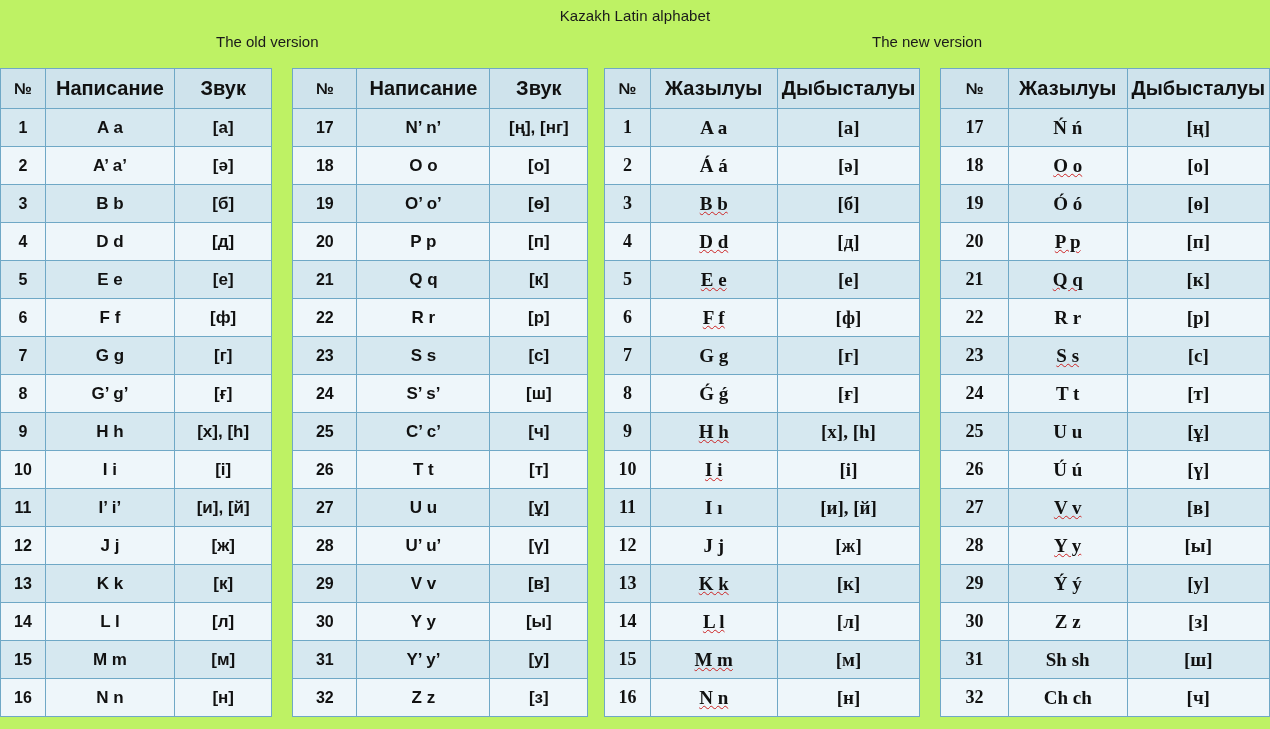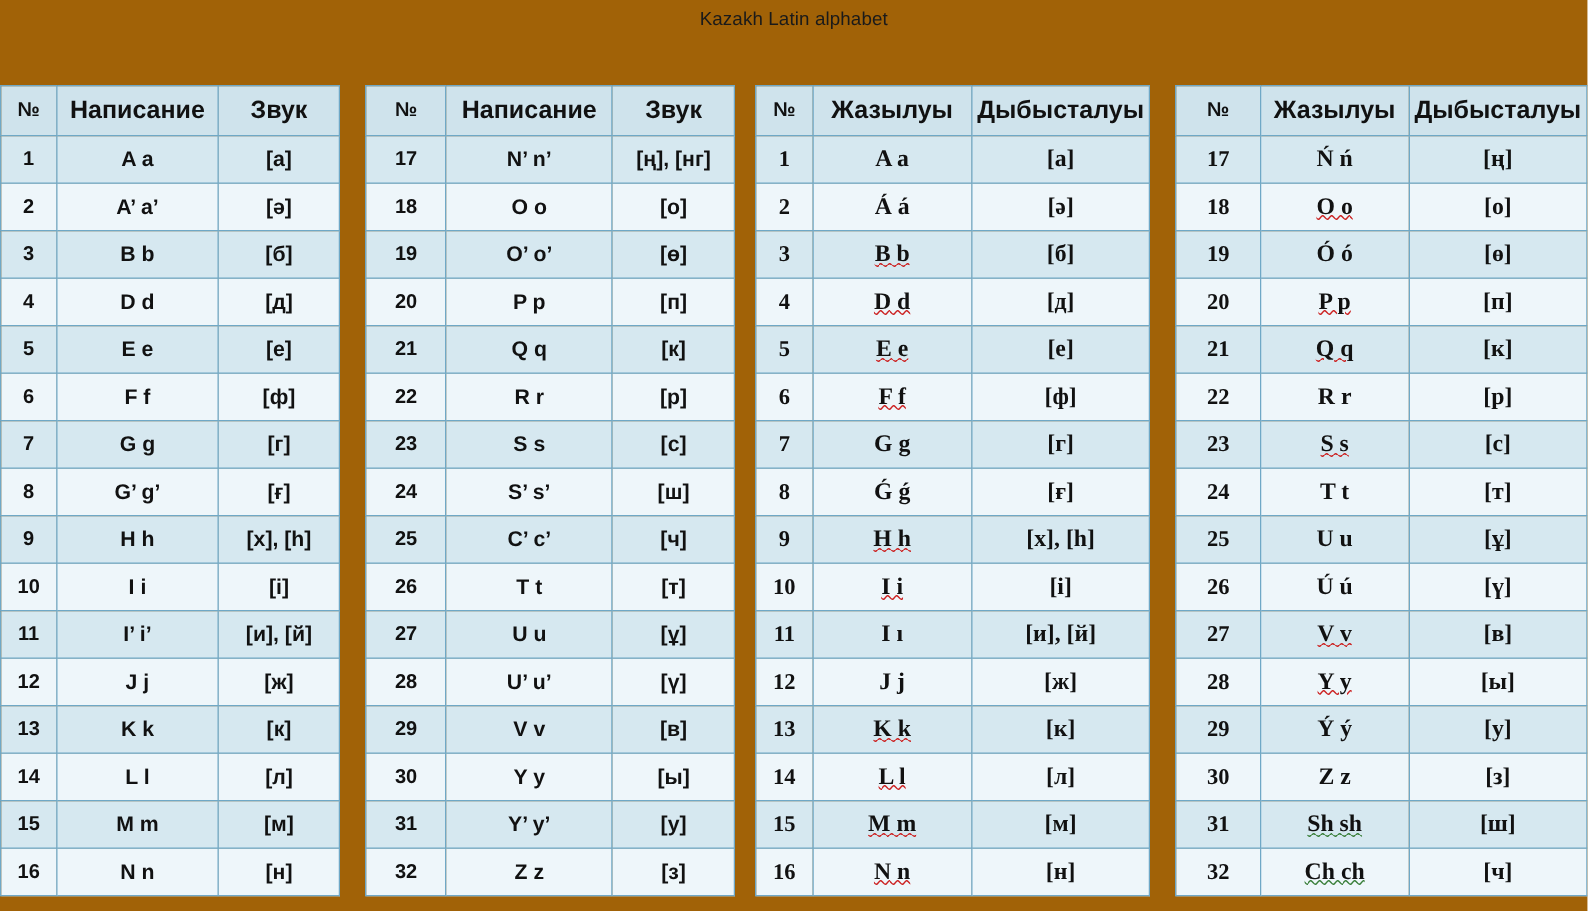--- a/index.html
+++ b/index.html
@@ -7,21 +7,21 @@
     margin: 0; padding: 0;
     width: 1270px; height: 729px;
     background: #ffffff;
     font-family: "Liberation Sans", sans-serif;
     overflow: hidden;
   }
   #page {
     position: relative;
     width: 1270px;
     height: 729px;
-    background: #a16207;
+    background: #bef264;
   }
   .main-title {
     text-align: center;
     font-size: 15px;
     color: #1a1a1a;
     padding-top: 7px;
     letter-spacing: 0.1px;
   }
   .section-titles {
     position: relative;
@@ -101,34 +101,37 @@
   .t-new td.c-sound { font-family: "Liberation Serif", serif; font-size: 19px; }
   .t-new td.c-num { font-family: "Liberation Serif", serif; font-size: 18px; }
 
   .spell-underline {
     text-decoration: underline;
     text-decoration-style: wavy;
     text-decoration-color: #cc2222;
     text-decoration-thickness: 1px;
   }
   .spell-underline-green {
-    text-decoration: underline;
     text-decoration-style: wavy;
     text-decoration-color: #3a7f3a;
     text-decoration-thickness: 1px;
   }
   .cell-inner { display: inline-block; }
 </style>
 </head>
 <body>
 
 <div id="page">
 
   <div class="main-title">Kazakh Latin alphabet</div>
 
+  <div class="section-titles">
+    <div class="sec-title old">The old version</div>
+    <div class="sec-title new">The new version</div>
+  </div>
 
   <div class="tables-row">
 
     <table class="alpha t-old" id="tbl-old-left">
       <thead>
         <tr>
           <th class="c-num">№</th>
           <th class="c-write">Написание</th>
           <th class="c-sound">Звук</th>
         </tr>

